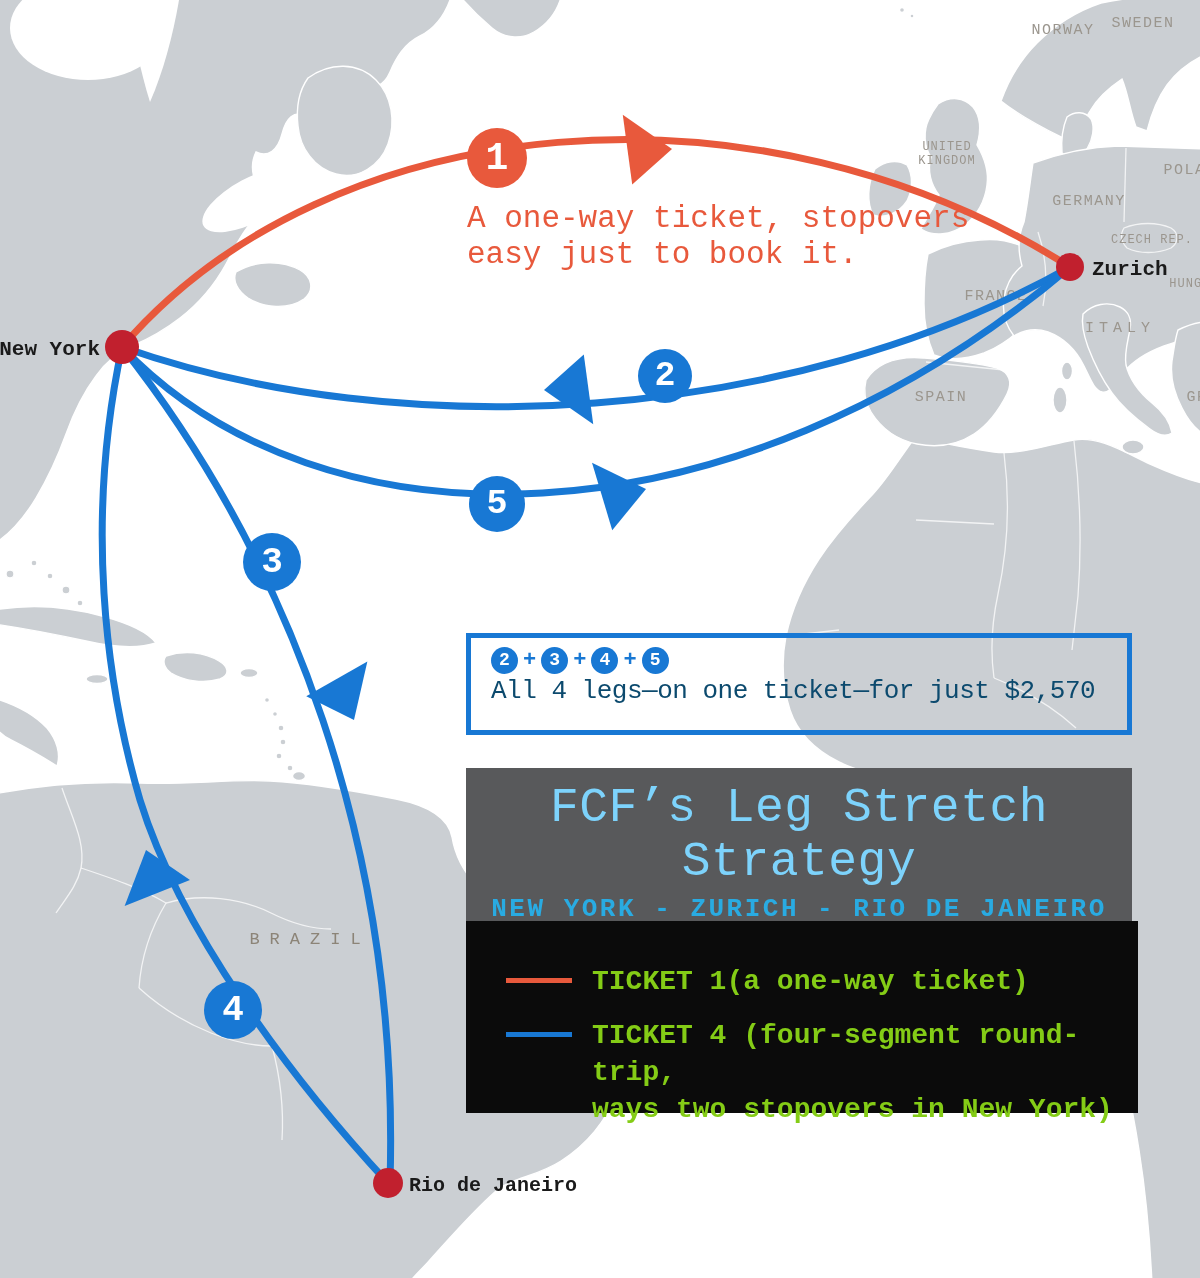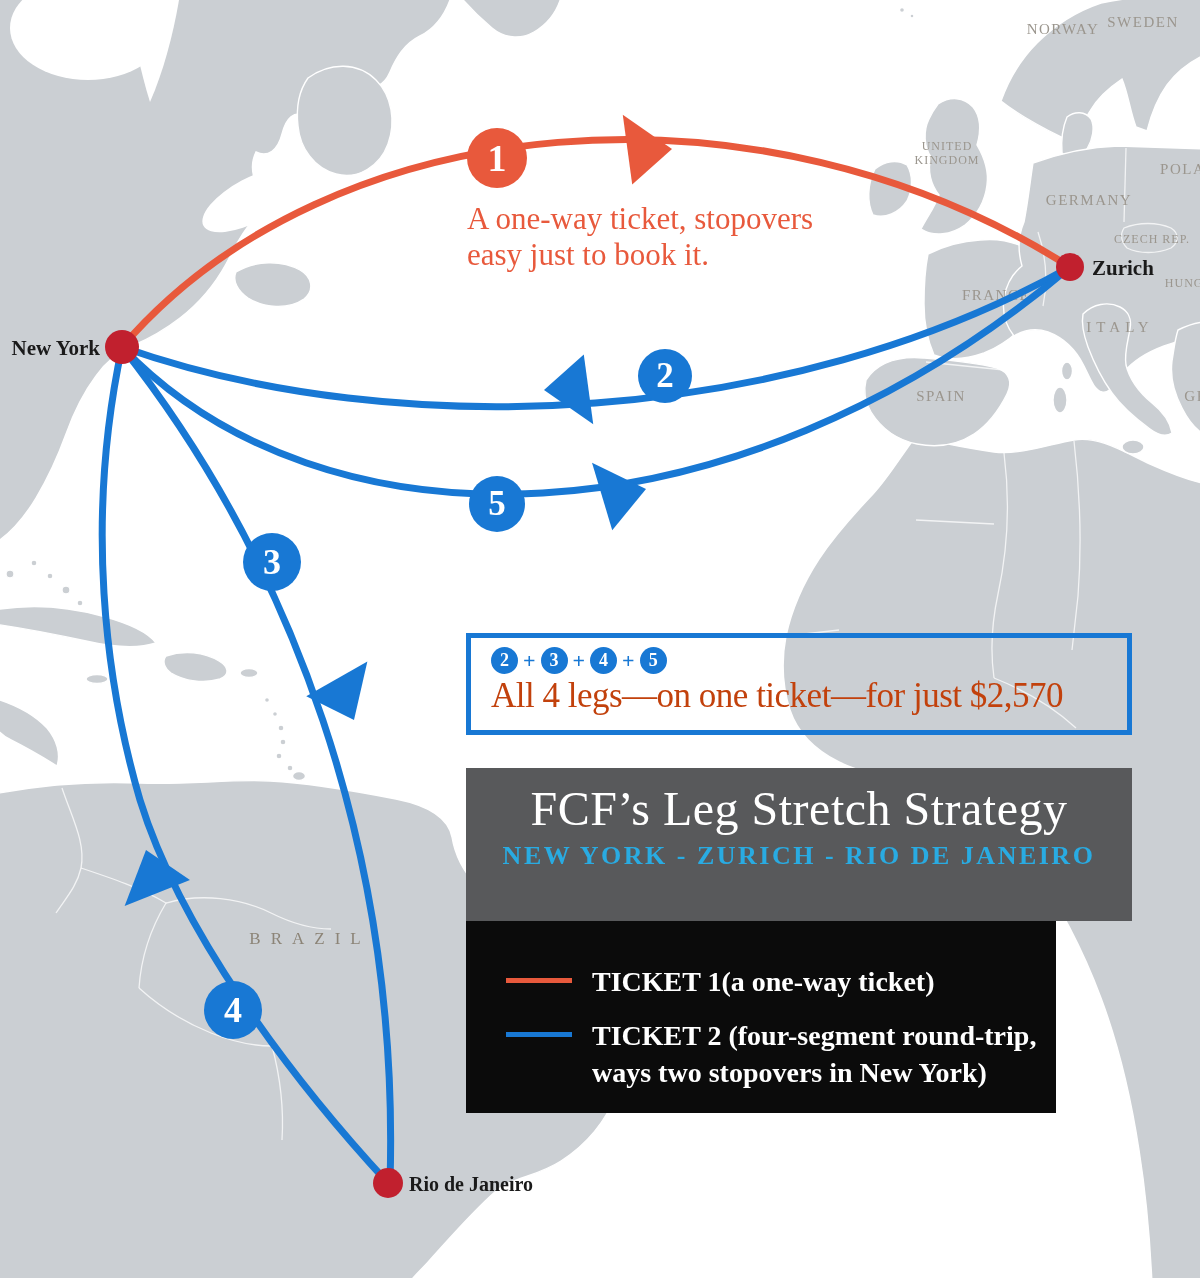--- a/index.html
+++ b/index.html
@@ -1,18 +1,18 @@
 <!DOCTYPE html>
 <html><head>
 <meta charset="utf-8">
 <style>
   html,body{margin:0;padding:0;background:#ffffff;}
   #stage{
     position:relative;width:1200px;height:1278px;overflow:hidden;background:#ffffff;
-    font-family:Liberation Serif, serif;
+    font-family:Liberation Mono, monospace;
   }
   #basemap{position:absolute;left:0;top:0;}
   .land{fill:#cbcfd3;stroke:#ffffff;stroke-width:1.4;}
   .water{fill:#ffffff;stroke:none;}
   .admin{fill:none;stroke:#ffffff;stroke-opacity:.75;stroke-width:1.3;}
   .country-label{fill:#9b968e;font-size:15px;letter-spacing:1.5px;text-anchor:middle;}
   .country-label.small{font-size:12px;letter-spacing:1px;}
   .country-label.wide{letter-spacing:5px;}
   .country-label.brazil{fill:#8c8477;font-size:17px;letter-spacing:10px;}
   .city-label{fill:#1a1a1a;font-size:21px;font-weight:bold;letter-spacing:0px;}
@@ -38,32 +38,32 @@
   #offer-box{
     position:absolute;left:466px;top:633px;width:666px;height:102px;z-index:24;
     border:5px solid #1878d4;box-sizing:border-box;background:transparent;
   }
   #offer-legs{display:flex;align-items:center;gap:5px;margin:8px 0 0 20px;height:28px;}
   .mini-badge{
     width:27px;height:27px;border-radius:50%;background:#1878d4;color:#ffffff;
     display:flex;align-items:center;justify-content:center;font-size:18px;font-weight:bold;
   }
   .plus-sign{color:#1878d4;font-size:22px;font-weight:bold;line-height:27px;}
-  #offer-text{margin:2px 0 0 20px;color:#c2410c;font-size:35px;letter-spacing:-0.5px;}
+  #offer-text{margin:2px 0 0 20px;color:#0c4a6e;font-size:26px;letter-spacing:-0.5px;}
 
   #title-panel{
     position:absolute;left:466px;top:768px;width:666px;height:153px;z-index:26;
     background:#58595b;text-align:center;
   }
-  #panel-title{margin-top:13px;color:#ffffff;font-size:48px;font-weight:300;letter-spacing:0.5px;}
+  #panel-title{margin-top:13px;color:#7dd3fc;font-size:48px;font-weight:300;letter-spacing:0.5px;}
   #panel-subtitle{margin-top:5px;color:#29abe2;font-size:26px;font-weight:bold;letter-spacing:2.5px;}
 
   #legend-panel{
-    position:absolute;left:466px;top:921px;width:590px;height:192px;z-index:26;
-    background:#0b0b0b;color:#ffffff;
+    position:absolute;left:466px;top:921px;width:672px;height:192px;z-index:26;
+    background:#0b0b0b;color:#84cc16;
   }
   .legend-swatch{position:absolute;width:66px;height:5px;}
   .legend-label{position:absolute;font-size:28px;font-weight:bold;line-height:37px;}
 </style>
 </head>
 <body>
 
 <div id="stage">
 
   <svg id="basemap" width="1200" height="1278" viewBox="0 0 1200 1278">
@@ -208,18 +208,18 @@
   <div id="title-panel">
     <div id="panel-title">FCF’s Leg Stretch Strategy</div>
     <div id="panel-subtitle">NEW YORK - ZURICH - RIO DE JANEIRO</div>
   </div>
 
   <div id="legend-panel">
     <div class="legend-swatch" style="left:40px;top:57px;background:#e8593c;"></div>
     <div class="legend-label" style="left:126px;top:42px;">TICKET 1(a one-way ticket)</div>
     <div class="legend-swatch" style="left:40px;top:111px;background:#1878d4;"></div>
     <div class="legend-label" style="left:126px;top:96px;">
-      <div>TICKET 2 (four-segment round-trip,</div>
+      <div>TICKET 4 (four-segment round-trip,</div>
       <div>ways two stopovers in New York)</div>
     </div>
   </div>
 
 </div>
 
 </body></html>

